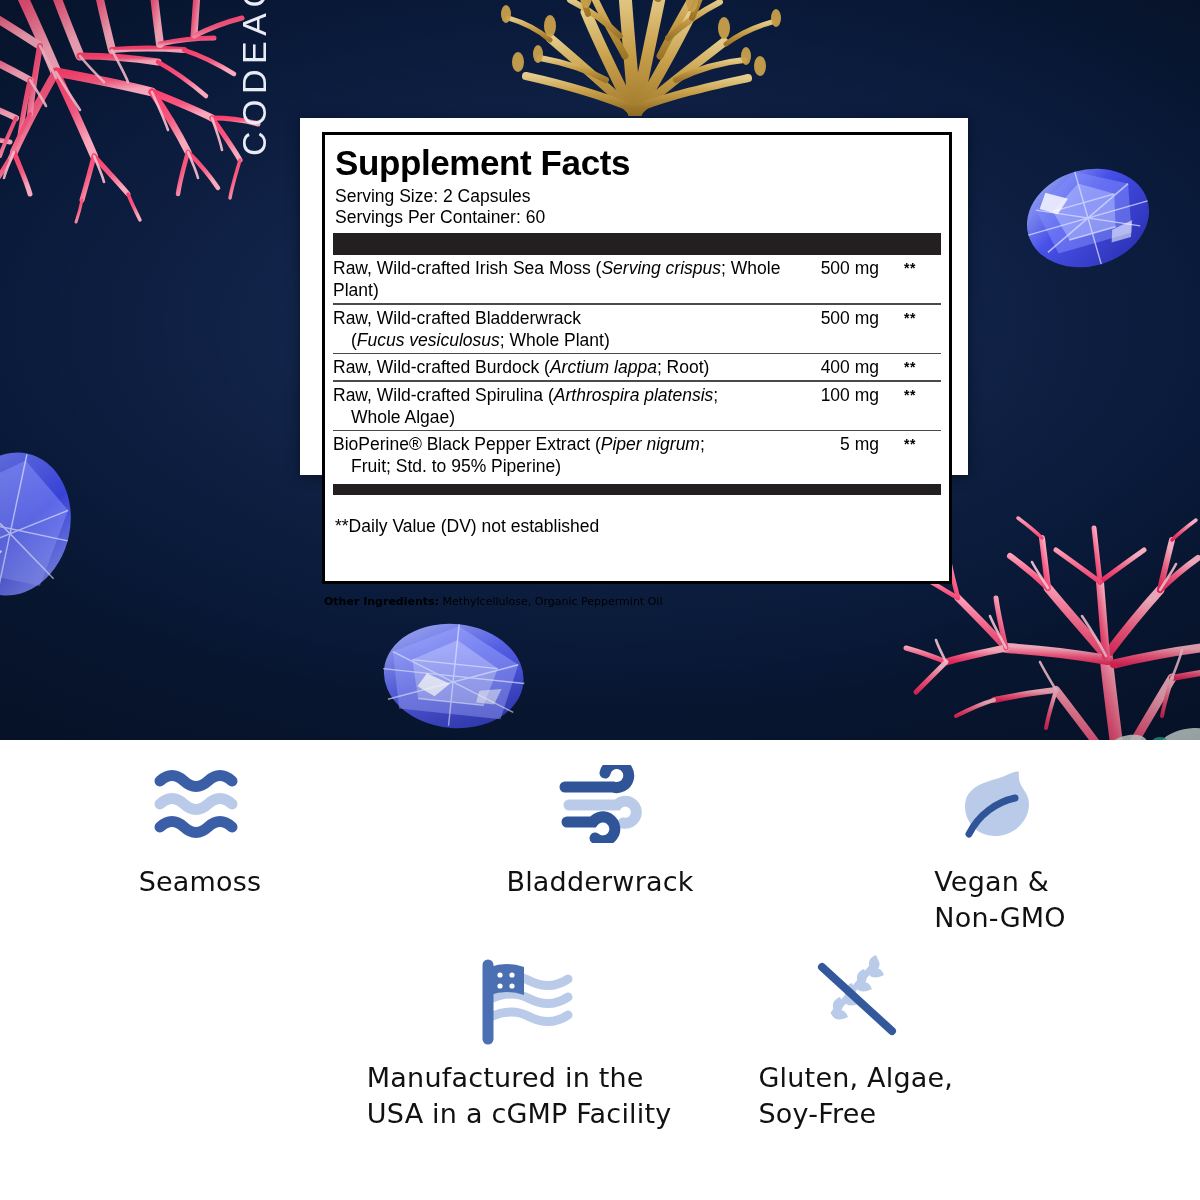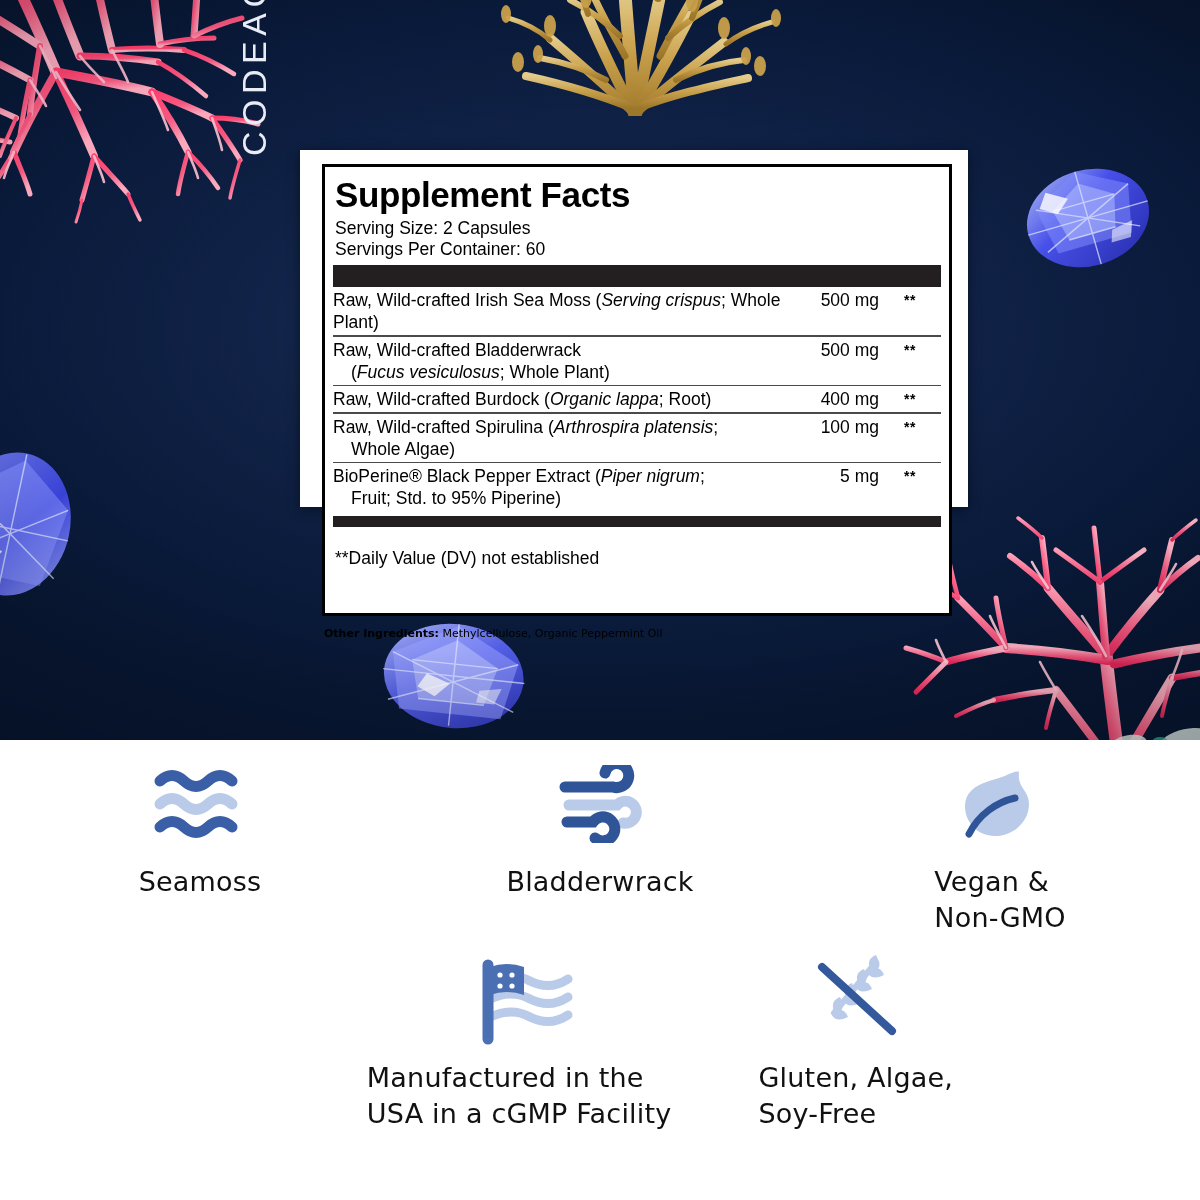--- a/index.html
+++ b/index.html
@@ -48,21 +48,20 @@
   .gem { position: absolute; }
   .gem svg { display: block; }
 
   
   .sf-panel {
     position: absolute; left: 300px; top: 118px;
     width: 668px; height: 357px;
     background: #ffffff;
     box-shadow: 0 2px 12px rgba(0,0,0,0.45);
     padding: 14px 16px 0 22px;
-    margin-top: 32px;
   }
   .sf-box {
     border: 3px solid #000;
     padding: 4px 8px 3px 8px;
     background: #fff;
     height: 452px;
     position: relative;
   }
   .sf-title {
     font-size: 35px; font-weight: 700; letter-spacing: -0.4px;
@@ -412,21 +411,21 @@
         <div class="rule-hair"></div>
 
         <div class="ing-row">
           <span class="ing-name"><span>Raw, Wild-crafted Bladderwrack</span><span class="ing-indent">(<i>Fucus vesiculosus</i><span>; Whole Plant)</span></span></span>
           <span class="ing-amt">500 mg</span>
           <span class="ing-dv">**</span>
         </div>
         <div class="rule-hair"></div>
 
         <div class="ing-row">
-          <span class="ing-name"><span>Raw, Wild-crafted Burdock (</span><i>Organic lappa</i><span>; Root)</span></span>
+          <span class="ing-name"><span>Raw, Wild-crafted Burdock (</span><i>Arctium lappa</i><span>; Root)</span></span>
           <span class="ing-amt">400 mg</span>
           <span class="ing-dv">**</span>
         </div>
         <div class="rule-hair"></div>
 
         <div class="ing-row">
           <span class="ing-name"><span>Raw, Wild-crafted Spirulina (</span><i>Arthrospira platensis</i>;<span class="ing-indent">Whole Algae)</span></span>
           <span class="ing-amt">100 mg</span>
           <span class="ing-dv">**</span>
         </div>

